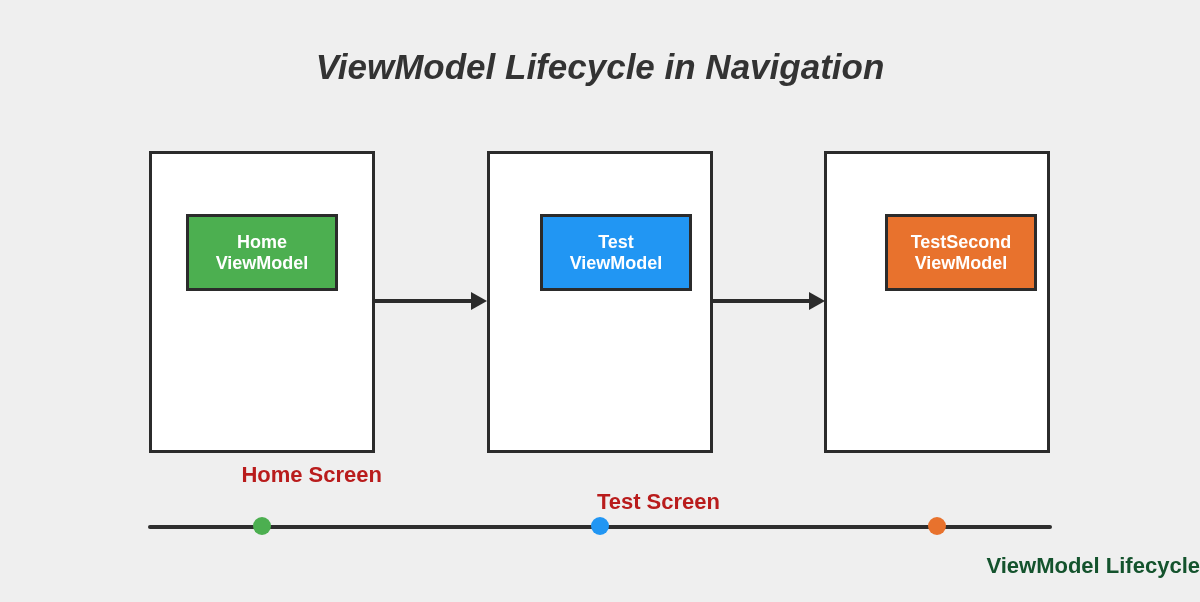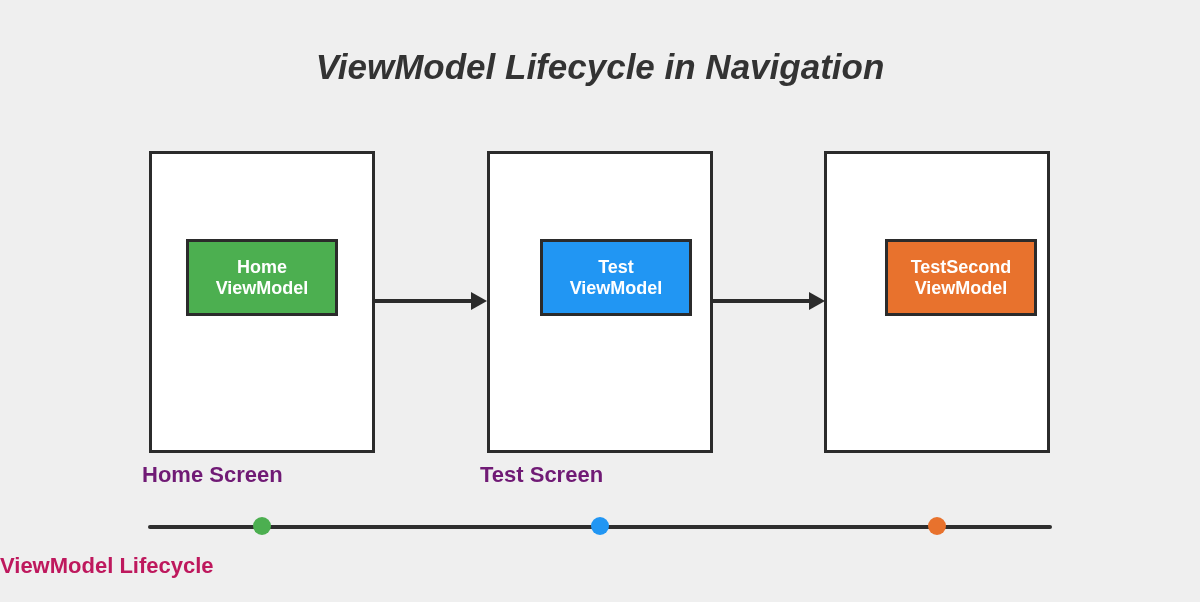--- a/index.html
+++ b/index.html
@@ -31,21 +31,21 @@
     height:302px;
     background:#ffffff;
     border:3px solid #2b2b2b;
     box-sizing:border-box;
   }
   .screen-1 { left:149px; }
   .screen-2 { left:487px; }
   .screen-3 { left:824px; }
   .vm {
     position:absolute;
-    top:85px;
+    top:60px;
     left:50%;
     transform:translateX(-50%);
     width:152px;
     height:77px;
     border:3px solid #2b2b2b;
     box-sizing:border-box;
     display:flex;
     flex-direction:column;
     align-items:center;
     justify-content:center;
@@ -74,52 +74,52 @@
     right:0; top:1px;
     width:0; height:0;
     border-top:9px solid transparent;
     border-bottom:9px solid transparent;
     border-left:16px solid #2b2b2b;
   }
   .screen-label {
     position:absolute;
     top:462px;
     width:240px;
-    text-align:left;
+    text-align:right;
     font-size:22px;
     font-weight:bold;
-    color:#701a75;
+    color:#b91c1c;
     white-space:nowrap;
   }
   .label-1 { left:142px; }
-  .label-2 { left:480px; }
+  .label-2 { left:480px;margin-top:27px; }
   .label-3 { left:817px; }
   .timeline-line {
     position:absolute;
     left:148px; top:525px;
     width:904px; height:4px;
     background:#2e2e2e;
     border-radius:2px;
   }
   .timeline-dot {
     position:absolute;
     top:517px;
     width:18px; height:18px;
     border-radius:50%;
   }
   .dot-1 { left:253px; }
   .dot-2 { left:591px; }
   .dot-3 { left:928px; }
   .timeline-label {
     position:absolute;
     top:553px; left:0; width:100%;
-    text-align:left;
+    text-align:right;
     font-size:22px;
     font-weight:bold;
-    color:#be185d;
+    color:#14532d;
   }
 </style>
 </head>
 <body>
 
 <div class="canvas">
 
   <div class="title">ViewModel Lifecycle in Navigation</div>
 
   <div class="screen screen-1">

